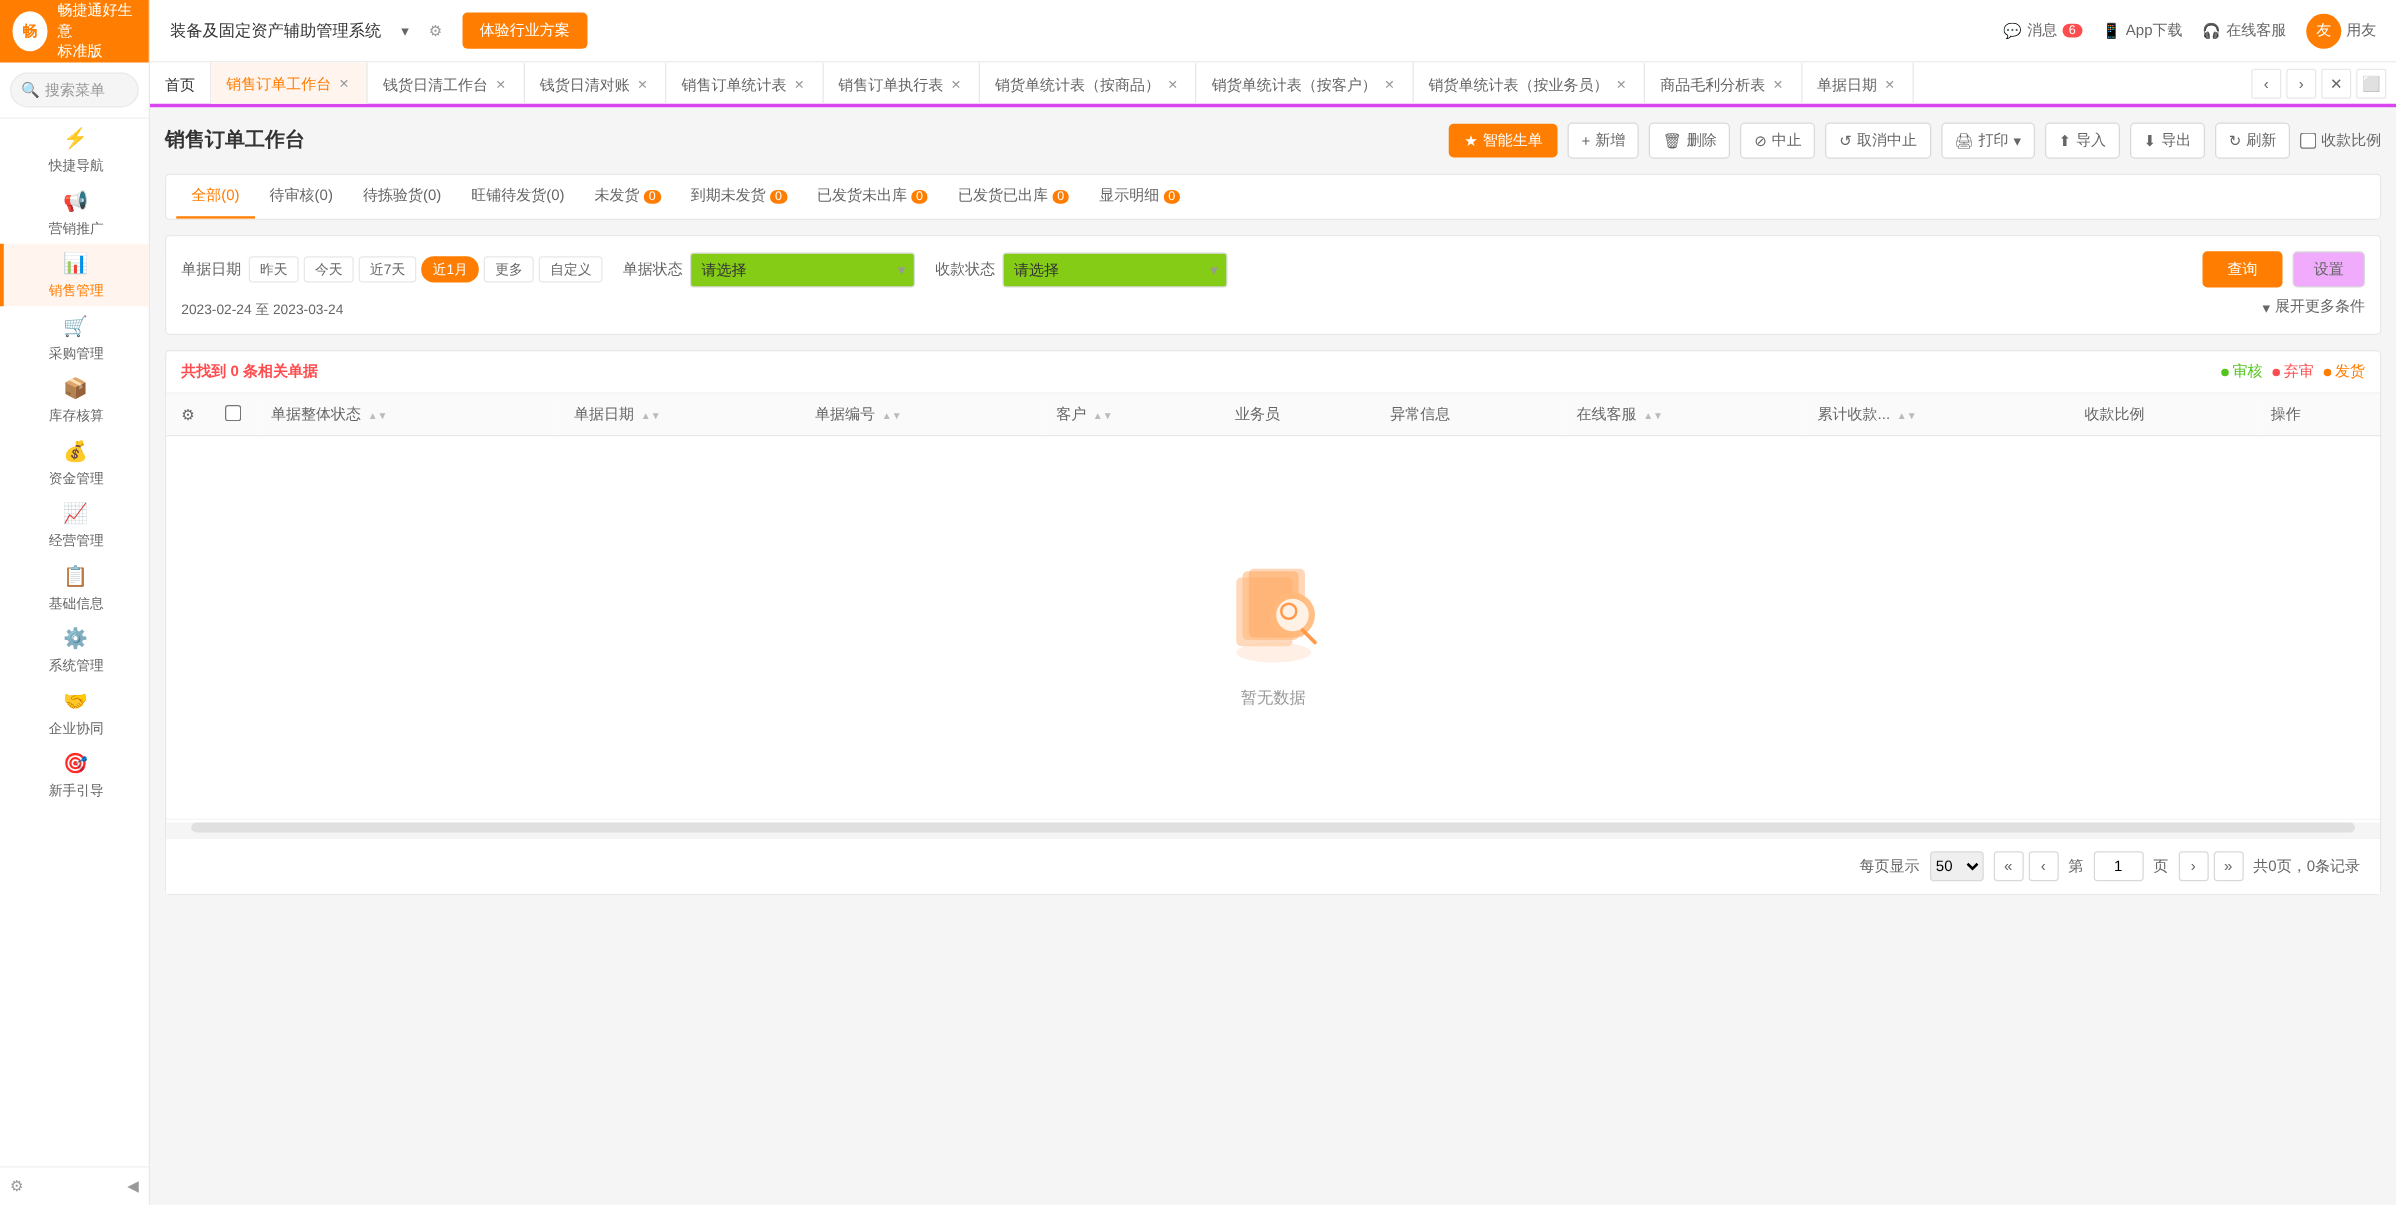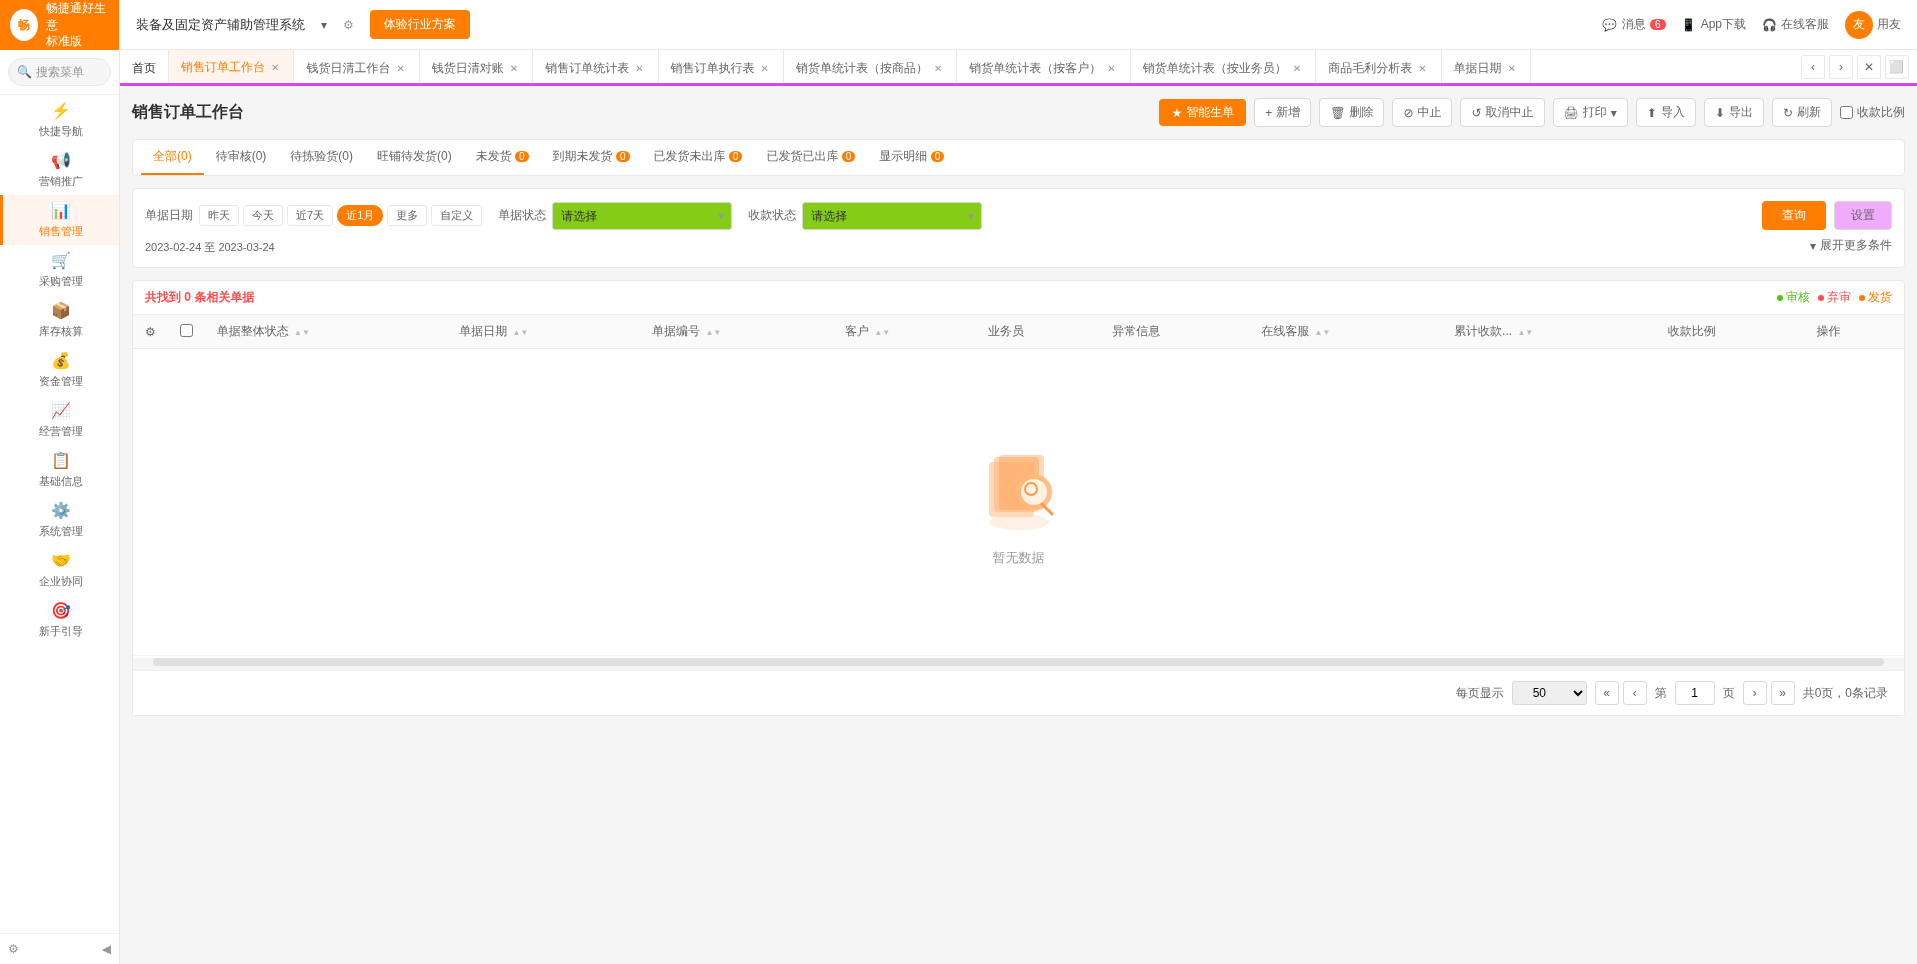--- a/index.html
+++ b/index.html
@@ -99,21 +99,21 @@
     .data-table td { padding: 8px 12px; border-bottom: 1px solid #f5f5f5; color: #333; }
 
     
     .empty-state { display: flex; flex-direction: column; align-items: center; justify-content: center; padding: 80px 0; }
     .empty-icon { width: 100px; height: 100px; margin-bottom: 12px; }
     .empty-text { color: #999; font-size: 13px; }
 
     
     .pagination { display: flex; align-items: center; justify-content: flex-end; padding: 10px 16px; gap: 8px; border-top: 1px solid #f0f0f0; background: #fff; }
     .page-size-label { color: #666; }
-    .page-size-select { height: 24px; border: 1px solid #d9d9d9; border-radius: 3px; padding: 0 16px; }
+    .page-size-select { height: 24px; border: 1px solid #d9d9d9; border-radius: 3px; padding: 0 0; }
     .page-nav { display: flex; align-items: center; gap: 4px; }
     .page-btn { width: 24px; height: 24px; display: flex; align-items: center; justify-content: center; border: 1px solid #d9d9d9; border-radius: 3px; cursor: pointer; color: #666; background: #fff; }
     .page-input { width: 40px; height: 24px; border: 1px solid #d9d9d9; border-radius: 3px; text-align: center; }
     .page-total { color: #666; }
 
     .scrollbar-area { height: 12px; background: #f5f5f5; }
     .scrollbar-inner { height: 8px; margin: 2px 20px; background: #e0e0e0; border-radius: 4px; }
   </style>
 </head>
 <body>

